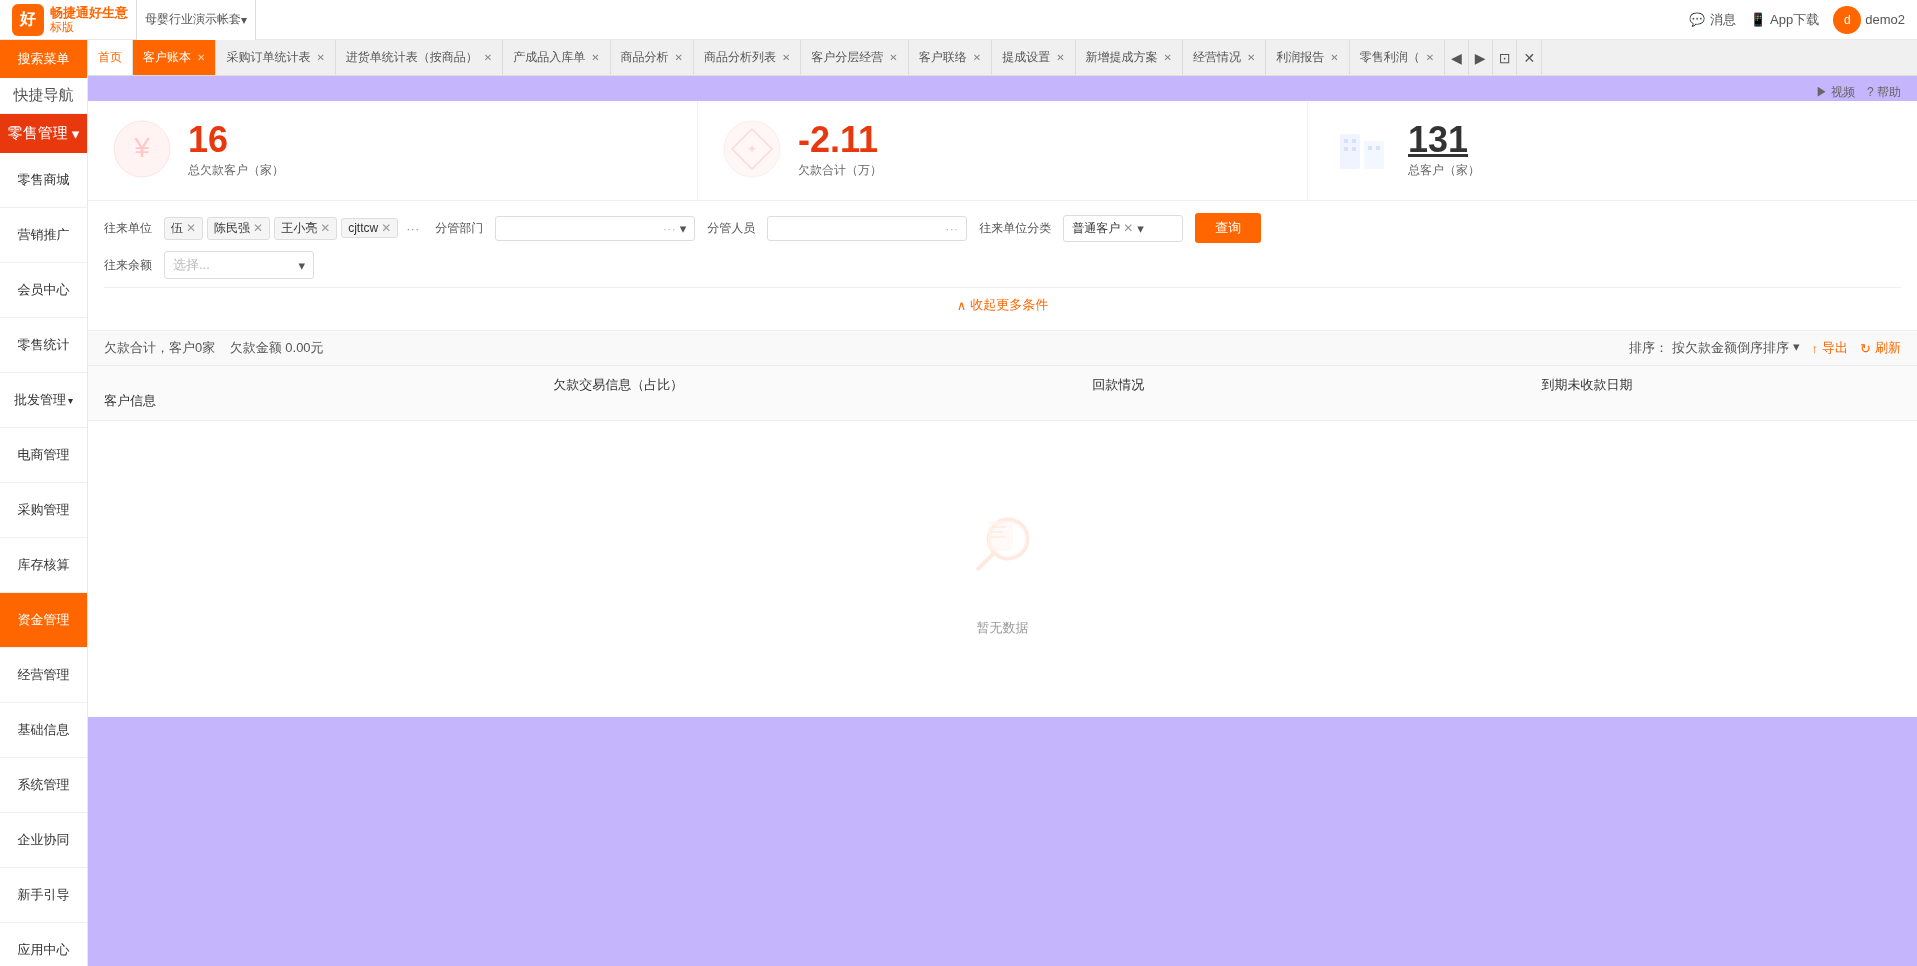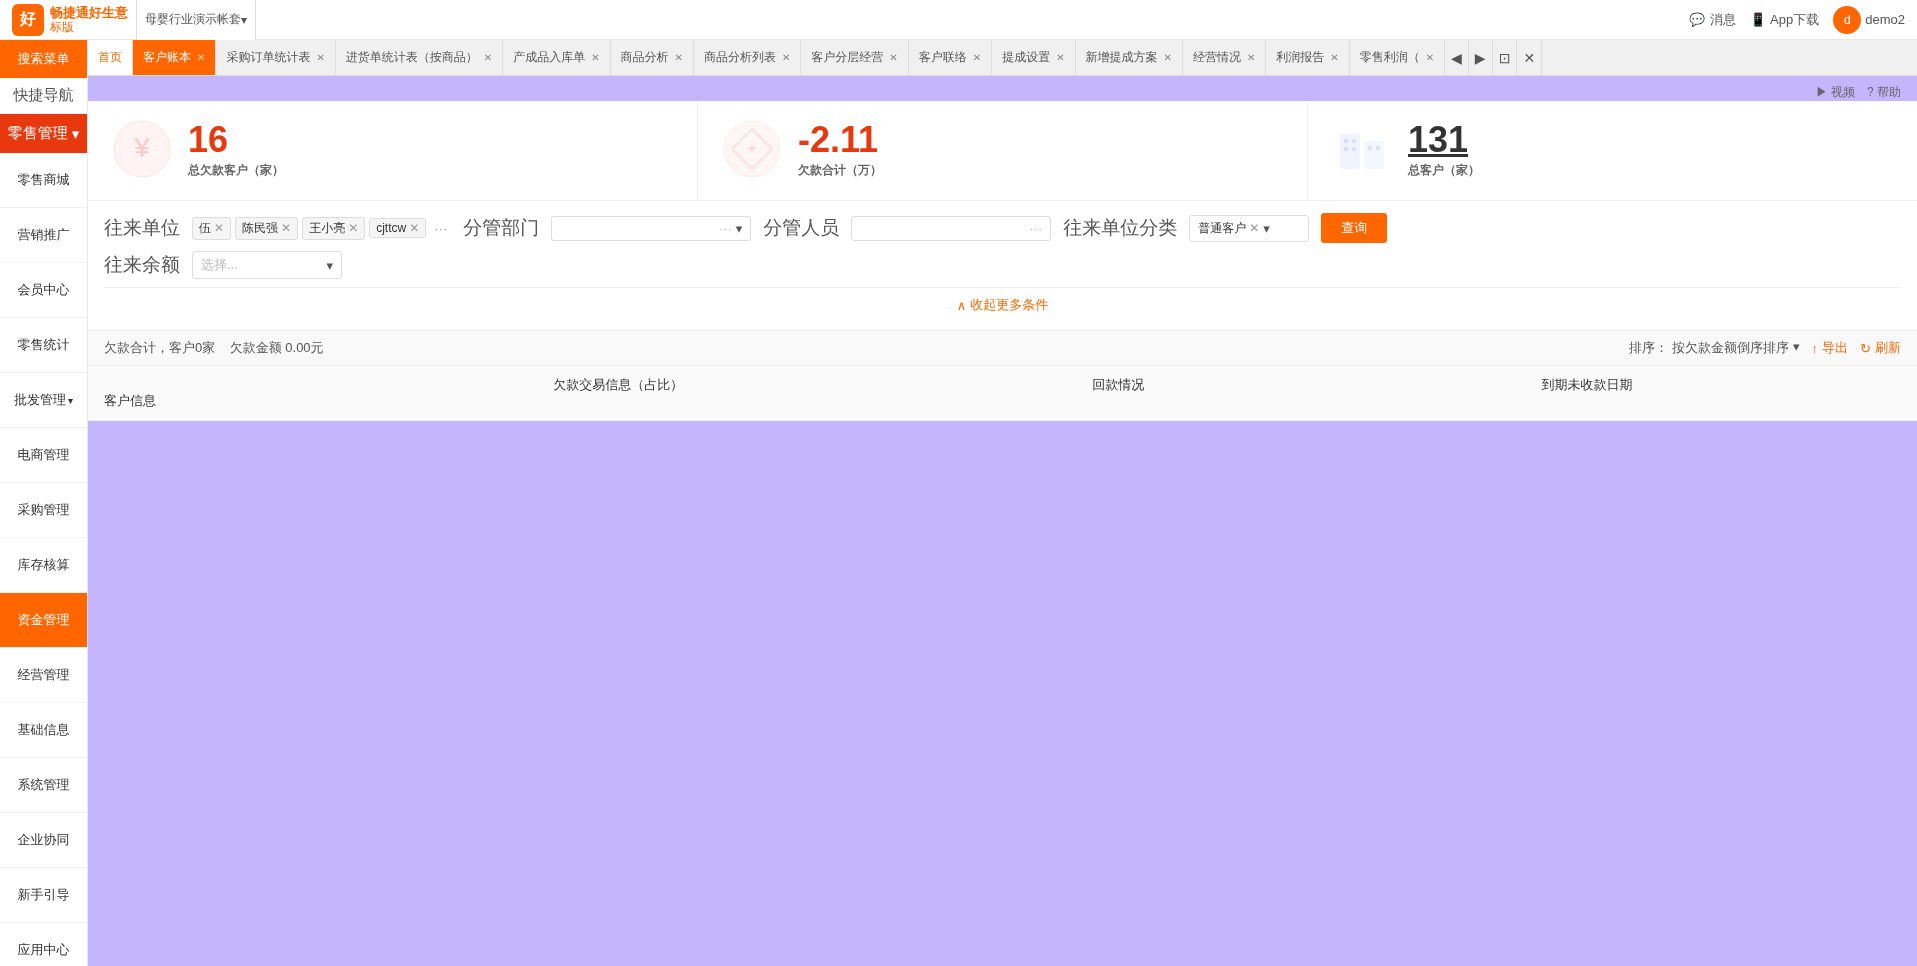--- a/index.html
+++ b/index.html
@@ -50,26 +50,26 @@
     
     .page-content { flex: 1; overflow-y: auto; background: #c4b5fd; padding: 0; }
 
     
     .stats-row { display: flex; background: #fff; border-bottom: 1px solid #eee; }
     .stat-card { flex: 1; padding: 18px 24px; display: flex; align-items: center; gap: 16px; border-right: 1px solid #f0f0f0; position: relative; }
     .stat-card:last-child { border-right: none; }
     .stat-value { font-size: 36px; font-weight: bold; color: #e8380d; line-height: 1; }
     .stat-value.negative { color: #e8380d; }
     .stat-value.bold-black { font-size: 36px; font-weight: bold; color: #333; text-decoration: underline; }
-    .stat-label { font-size: 12px; color: #666; margin-top: 4px; font-weight: bold; }
+    .stat-label { font-size: 12px; color: #666; margin-top: 4px; }
 
     
     .filter-area { background: #fff; padding: 12px 16px; border-bottom: 1px solid #eee; }
     .filter-row { display: flex; align-items: center; gap: 12px; margin-bottom: 8px; flex-wrap: wrap; }
-    .filter-label { color: #555; font-size: 19px; white-space: nowrap; }
+    .filter-label { color: #555; font-size: 12px; white-space: nowrap; }
     .filter-tags { display: flex; align-items: center; gap: 4px; flex-wrap: wrap; }
     .filter-tag { display: flex; align-items: center; gap: 3px; padding: 2px 6px; background: #f5f5f5; border: 1px solid #ddd; border-radius: 3px; font-size: 12px; color: #333; }
     .filter-tag .close { color: #999; cursor: pointer; }
     .filter-select { display: flex; align-items: center; gap: 4px; padding: 4px 8px; border: 1px solid #ddd; border-radius: 3px; cursor: pointer; font-size: 13px; color: #555; background: #fff; min-width: 120px; }
     .filter-select-wide { min-width: 200px; }
     .more-dots { color: #999; cursor: pointer; padding: 0 4px; }
     .btn-query { padding: 6px 20px; background: #ff6600; color: #fff; border: none; border-radius: 3px; cursor: pointer; font-size: 13px; }
     .collapse-btn { display: flex; align-items: center; justify-content: center; gap: 4px; color: #ff6600; cursor: pointer; font-size: 13px; padding: 4px 0; }
     .divider-line { border: none; border-top: 1px solid #f0f0f0; margin: 4px 0; }
 
@@ -412,17 +412,32 @@
             <span>欠款交易信息（占比）</span>
           </div>
           <div class="col-repayment">
             <span>回款情况</span>
           </div>
           <div class="col-date">
             <span>到期未收款日期</span>
           </div>
         </div>
 
+        <div class="empty-state">
+          <div style="font-size:70px;opacity:0.25;margin-bottom:12px;">
+            
+            <svg width="90" height="90" viewBox="0 0 90 90">
+              <circle cx="50" cy="38" r="20" fill="none" stroke="#ffb08a" stroke-width="3"></circle>
+              <line x1="35" y1="53" x2="20" y2="68" stroke="#ffb08a" stroke-width="4" stroke-linecap="round"></line>
+              <rect x="30" y="20" width="25" height="30" rx="3" fill="#ffe0cc" opacity="0.6"></rect>
+              <rect x="33" y="25" width="15" height="2" rx="1" fill="#ffb08a" opacity="0.8"></rect>
+              <rect x="33" y="30" width="12" height="2" rx="1" fill="#ffb08a" opacity="0.8"></rect>
+              <rect x="33" y="35" width="14" height="2" rx="1" fill="#ffb08a" opacity="0.8"></rect>
+              <circle cx="50" cy="38" r="18" fill="none" stroke="#ff9966" stroke-width="2" opacity="0.4"></circle>
+            </svg>
+          </div>
+          <div class="empty-text">暂无数据</div>
+        </div>
       </div>
 
     </div>
   </div>
 </div>
 
 </body></html>

